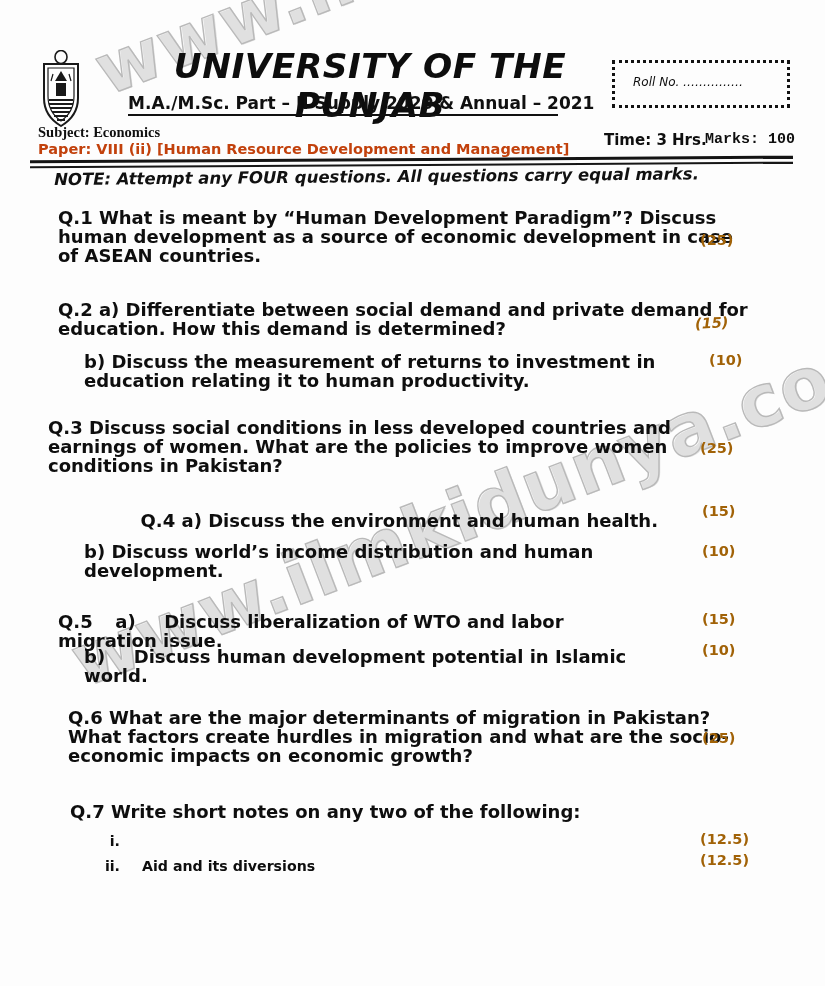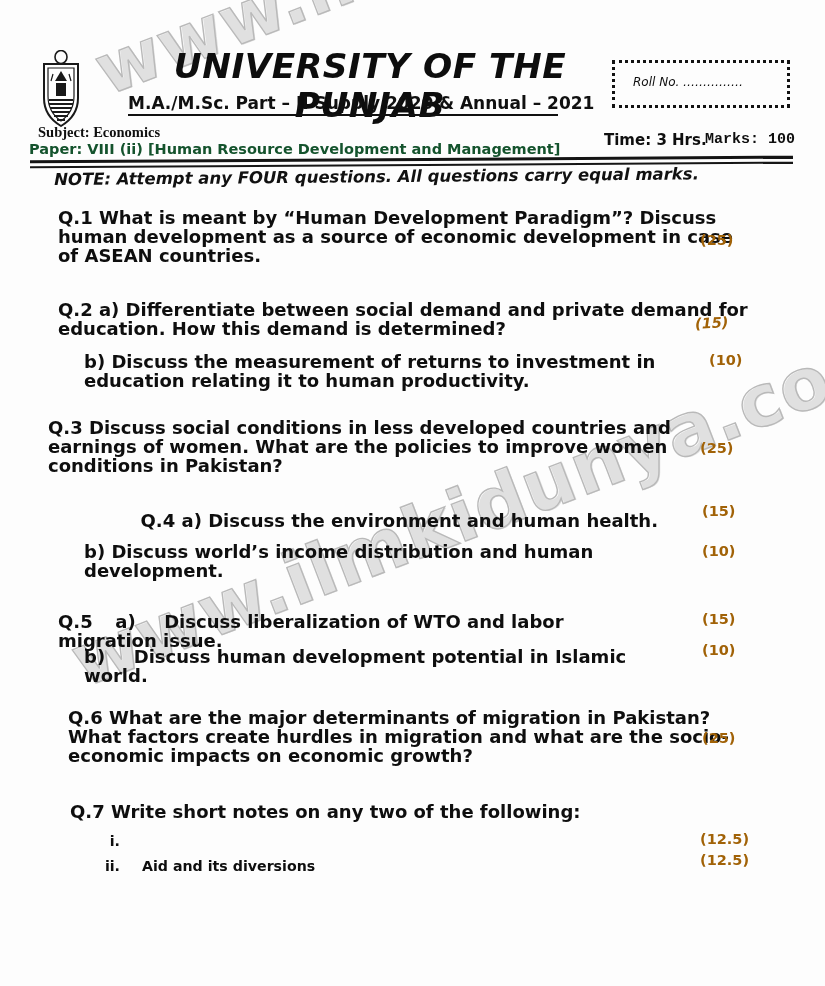--- a/index.html
+++ b/index.html
@@ -118,26 +118,26 @@
     left: 38px;
     top: 124px;
     font-family: Liberation Serif, serif;
     font-weight: 700;
     font-size: 14.5px;
     color: #0f0f0f;
     white-space: nowrap;
   }
   .paper {
     position: absolute;
-    left: 29px;
+    left: 38px;
     top: 141px;
     font-family: "DejaVu Sans", sans-serif;
     font-weight: 700;
     font-size: 14.5px;
-    color: #14532d;
+    color: #c2410c;
     white-space: nowrap;
     text-align: center;
   }
   .time {
     position: absolute;
     left: 604px;
     top: 131px;
     font-family: "DejaVu Sans", sans-serif;
     font-weight: 700;
     font-size: 15px;

